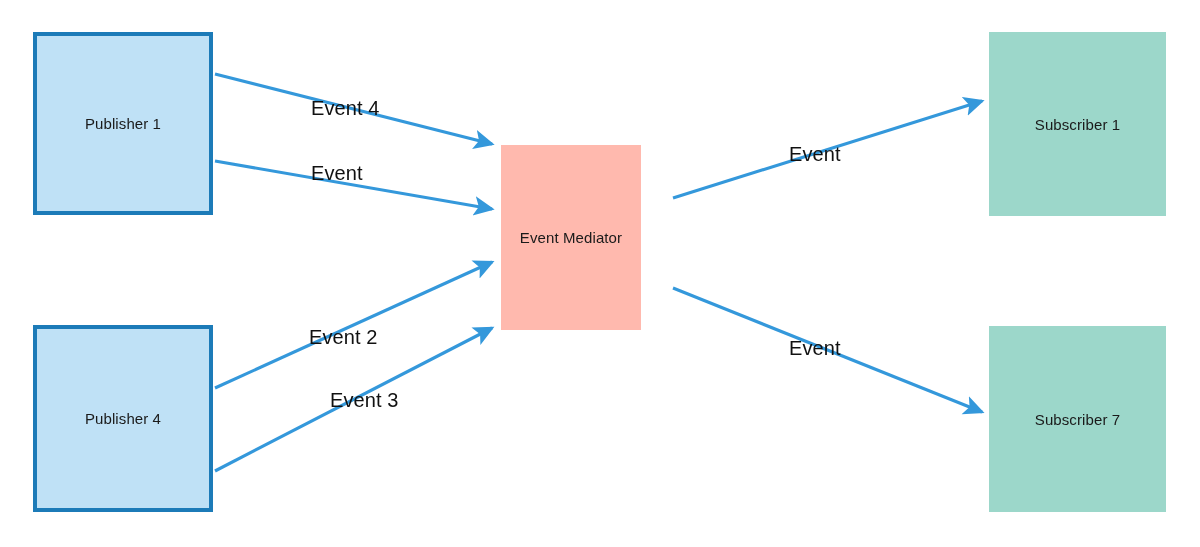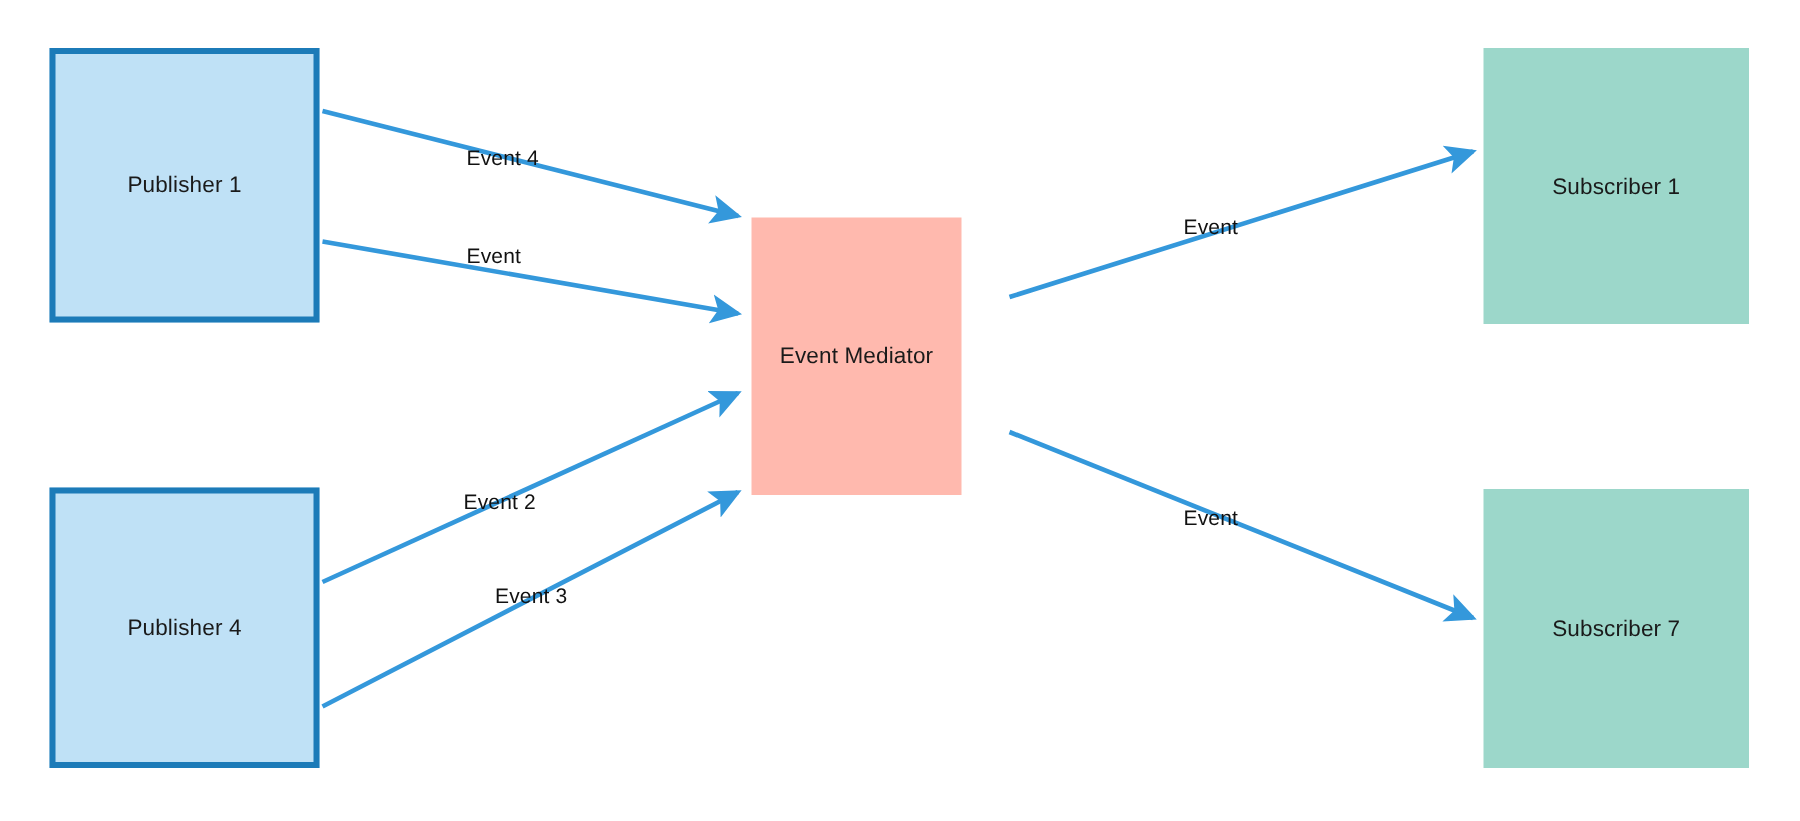--- a/index.html
+++ b/index.html
@@ -45,21 +45,21 @@
   .mediator {
     background: #ffb9ae;
     border: none;
   }
   .subscriber {
     background: #9cd7ca;
     border: none;
   }
   .edge-label {
     position: absolute;
-    font-size: 14px;
+    font-size: 20px;
     color: #111111;
     background: transparent;
     white-space: nowrap;
     letter-spacing: 0.1px;
   }
 </style>
 </head>
 <body>
 
 <div id="canvas">

